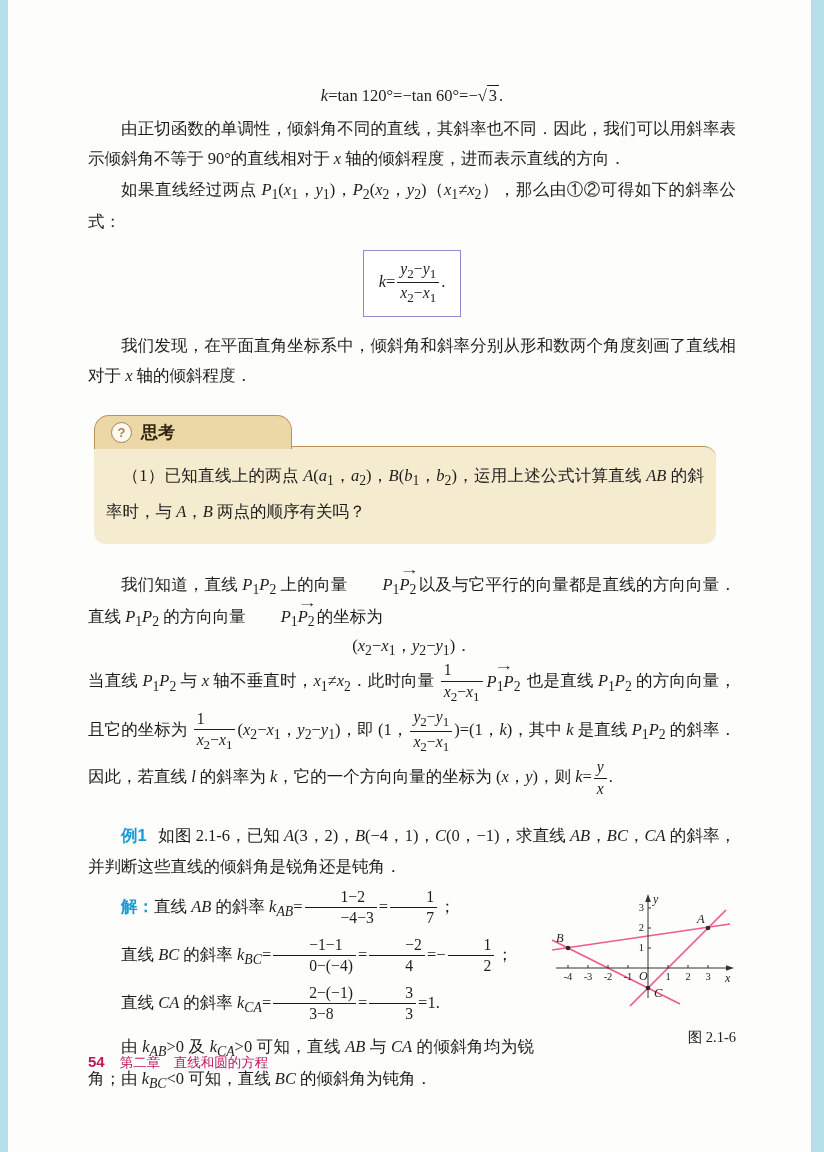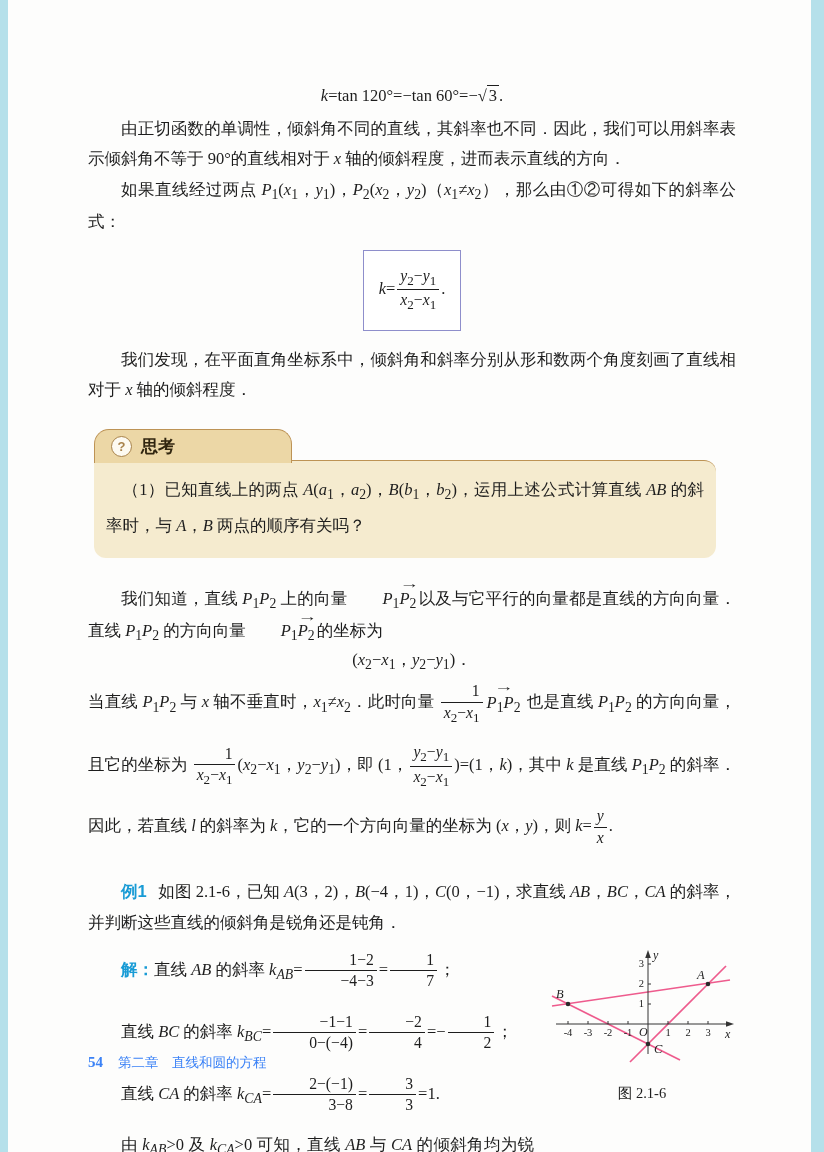--- a/index.html
+++ b/index.html
@@ -18,21 +18,21 @@
   .center-line { text-align: center; }
   .formula-top { margin-bottom: 8px; }
 
   .para { margin: 0; line-height: 1.84; text-indent: 2em; text-align: justify; }
   .no-indent { text-indent: 0; }
   .para-math { line-height: 2.3; }
 
   .formula-wrap { text-align: center; margin: 12px 0 14px; }
   .formula-box { display: inline-block; border: 1.4px solid #8e8ecb; padding: 7px 15px 8px; background:#fff; }
 
-  .frac { display: inline-block; vertical-align: middle; text-align: right; line-height: 1.18; font-size: 0.95em; margin: 9px 2px; }
+  .frac { display: inline-block; vertical-align: middle; text-align: left; line-height: 1.18; font-size: 0.95em; margin: 2px 2px; }
   .frac .num { display: block; padding: 0 3px 1px; border-bottom: 1px solid #1d1d1d; }
   .frac .den { display: block; padding: 1px 3px 0; }
 
   .vec { position: relative; display: inline-block; margin: 0 2px; }
   .vec::before { content: "→"; position: absolute; top: -0.85em; left: 50%; transform: translateX(-50%) scaleX(1.6); font-size: 0.75em; }
 
   .rootbody { border-top: 1px solid #1d1d1d; padding: 0 2px; }
 
   
   .think-box { position: relative; margin: 24px 0 26px 6px; padding-top: 31px; width: 622px; }
@@ -56,33 +56,33 @@
   .example-label { color: #189bd5; font-weight: bold; font-family: "Liberation Sans", sans-serif; margin-right: 0.7em; }
   .solve-label { color: #189bd5; font-weight: bold; }
 
   .example-block { margin-top: 20px; }
   .solution-row { display: flex; align-items: flex-start; }
   .solution-left { width: 446px; }
   .sol-line { margin: 4px 0; line-height: 2.4; text-indent: 2em; }
   .conclusion { margin-top: 6px; }
 
   .figure-area { margin-left: 14px; margin-top: 8px; width: 188px; text-align: center; }
-  .fig-caption { margin-top: 5px; font-size: 14.5px; }
+  .fig-caption { margin-top: 5px; font-size: 14.5px; text-align: right; }
 
   svg .axis { stroke: #333; stroke-width: 1; }
   svg .axisfill { fill: #333; }
   svg .pline { fill: none; stroke-width: 1.7; }
   svg text { font-family: "Liberation Serif", serif; font-size: 10.5px; fill: #222; }
   svg .tick { text-anchor: middle; }
   svg .ytick { text-anchor: end; }
   svg .pt { font-style: italic; font-size: 12.5px; }
   svg .axlabel { font-style: italic; font-size: 12px; }
   svg .dot { fill: #2a2a2a; }
 
-  .footer { position: absolute; left: 88px; bottom: 80px; font-family: Liberation Serif, serif; color: #3b82f6; display:flex; align-items: baseline; }
+  .footer { position: absolute; left: 88px; bottom: 80px; font-family: Liberation Sans, sans-serif; color: #be185d; display:flex; align-items: baseline; }
   .page-num { font-weight: bold; font-size: 15px; margin-right: 15px; }
   .chapter { font-size: 13.5px; }
 </style>
 </head>
 <body>
 
 <div class="page">
   <div class="edge edge-left"></div>
   <div class="edge edge-right"></div>
 

